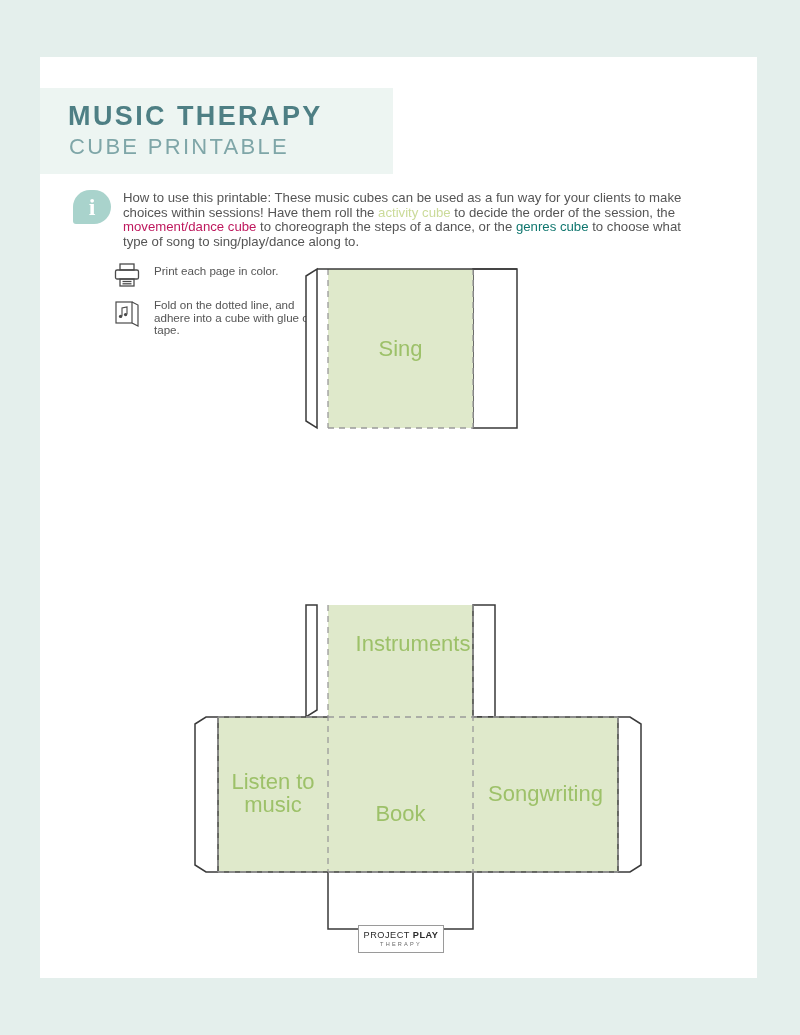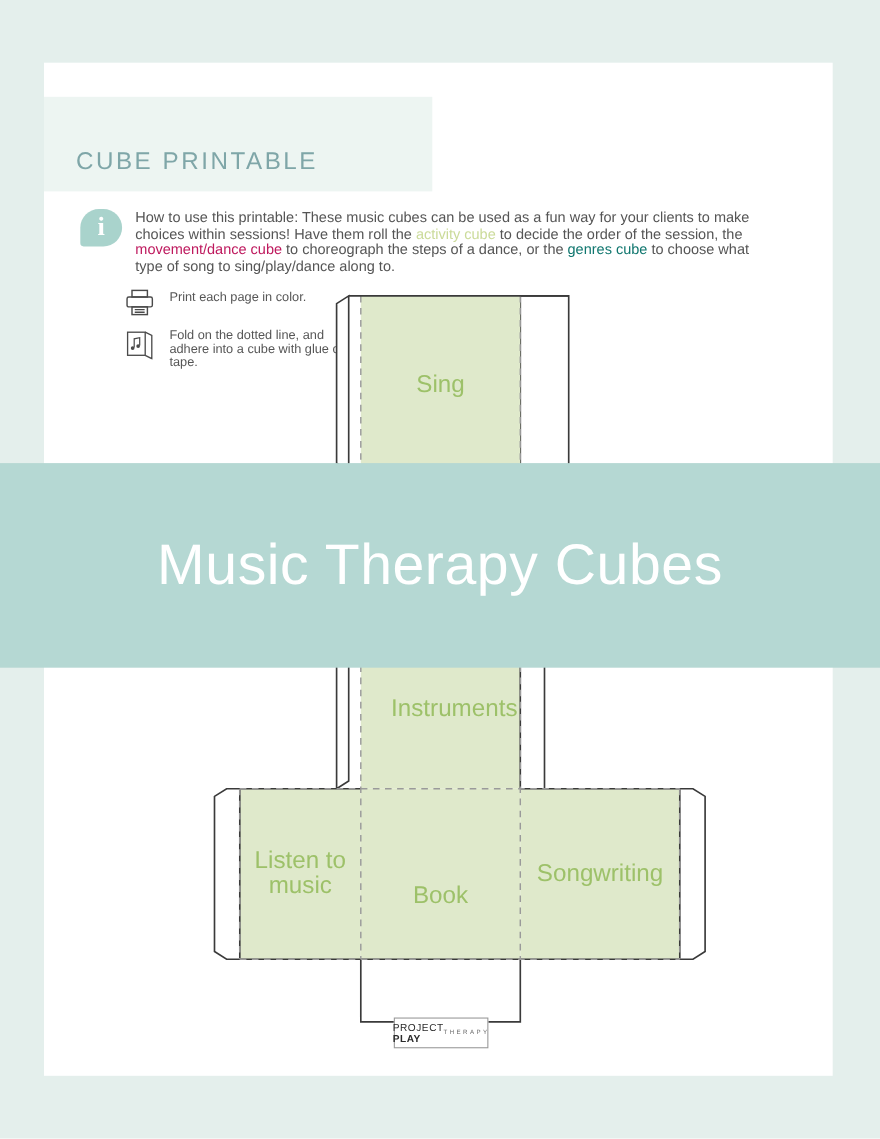--- a/index.html
+++ b/index.html
@@ -88,35 +88,36 @@
     position:absolute;left:0;top:0;width:800px;height:186px;
     display:flex;align-items:center;justify-content:center;
     color:#ffffff;font-size:52px;letter-spacing:0.5px;
     font-family:"Liberation Sans", sans-serif;font-weight:400;
   }
 
   
   .logo{
     position:absolute;left:318px;top:868px;
     width:84px;height:26px;border:1px solid #9a9a9a;
-    display:flex;flex-direction:row;align-items:center;
+    display:flex;flex-direction:column;align-items:center;
     justify-content:center;background:#fff;
   }
   .logo .l1{font-size:9.2px;color:#2b2b2b;letter-spacing:0.5px;line-height:10px;}
   .logo .l1 b{font-weight:bold;}
   .logo .l2{font-size:5.6px;color:#6a6a6a;letter-spacing:2.2px;line-height:8px;}
 </style>
 </head>
 <body>
 
 <div id="stage">
 
   <div class="page">
 
     <div class="header-band"></div>
+    <div class="header-title">MUSIC THERAPY</div>
     <div class="header-sub">CUBE PRINTABLE</div>
 
     <div class="info-icon">
       <div class="bubble"></div>
       <div class="glyph">i</div>
     </div>
 
     <div class="info-text">
       <span>How to use this printable: These music cubes can be used as a fun way for your clients to make choices within sessions! Have them roll the </span><span class="c-activity">activity cube</span><span> to decide the order of the session, the </span><span class="c-movement">movement/dance cube</span><span> to choreograph the steps of a dance, or the </span><span class="c-genres">genres cube</span><span> to choose what type of song to sing/play/dance along to.</span>
     </div>
@@ -206,17 +207,14 @@
     <div class="panel-label" style="left:288px;top:725px;width:145px;margin-top:20px;">Book</div>
     <div class="panel-label" style="left:433px;top:725px;width:145px;">Songwriting</div>
 
     <div class="logo">
       <div class="l1"><span>PROJECT </span><b>PLAY</b></div>
       <div class="l2">THERAPY</div>
     </div>
 
   </div>
 
-  <div class="banner">
-    <div class="banner-title">Music Therapy Cubes</div>
-  </div>
 
 </div>
 
 </body></html>

